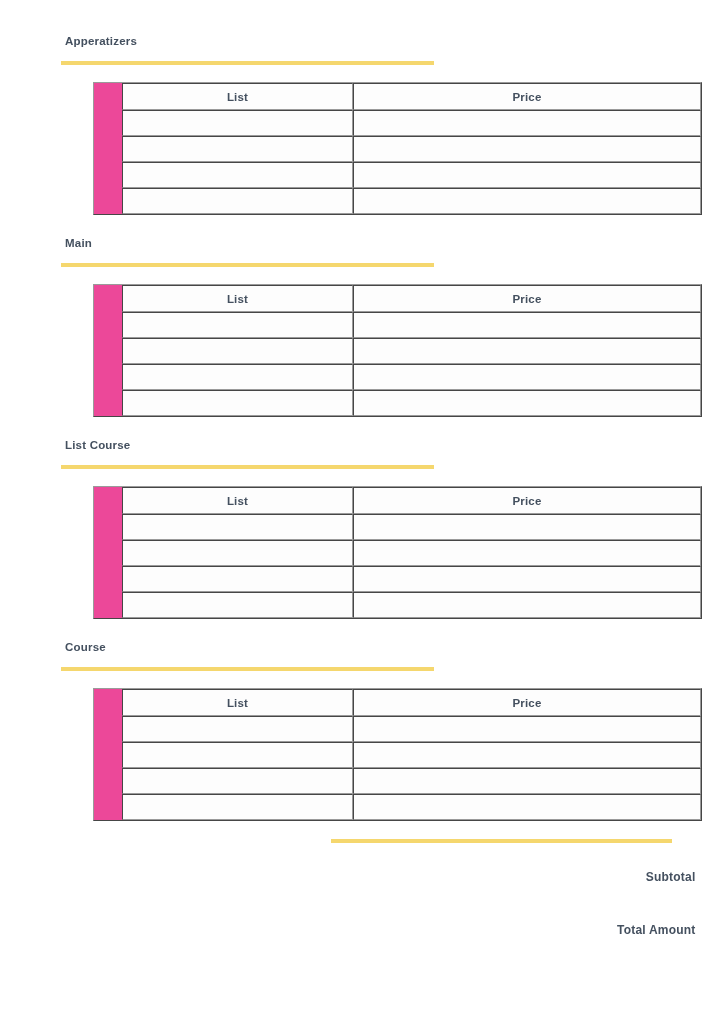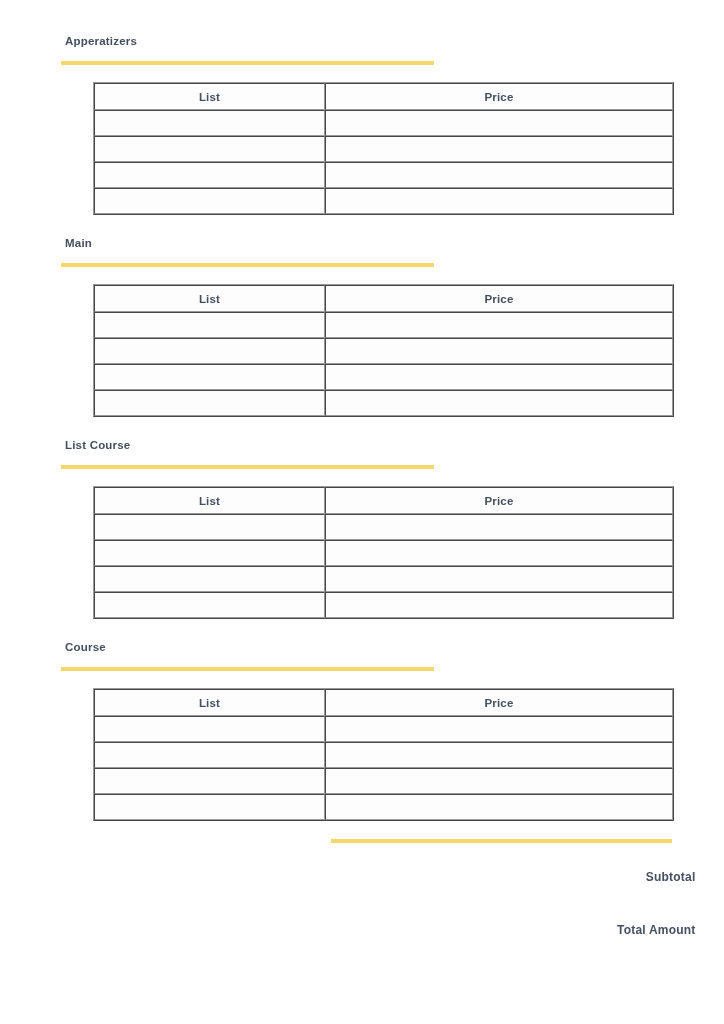--- a/index.html
+++ b/index.html
@@ -59,20 +59,21 @@
     width: 579px;
   }
 
   table.menu-table {
     width: 579px;
     border-collapse: separate;
     border-spacing: 0;
     border: 1px outset #9a9a9a;
     background: #ec4899;
     table-layout: fixed;
+    padding-left: 28px;
   }
 
   table.menu-table th,
   table.menu-table td {
     border: 1px inset #9a9a9a;
     background: #fdfdfd;
     height: 26px;
     padding: 0 4px;
     margin: 0;
   }

